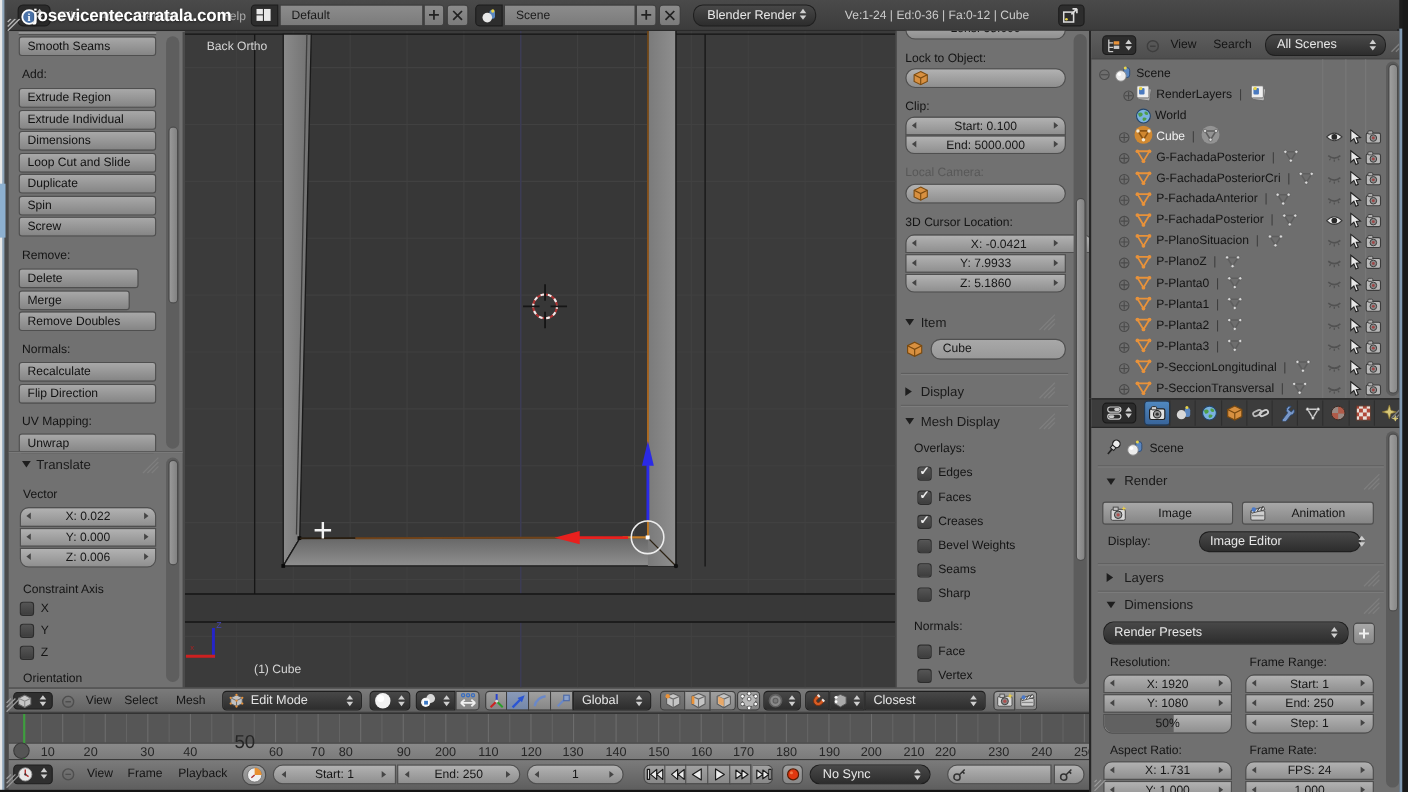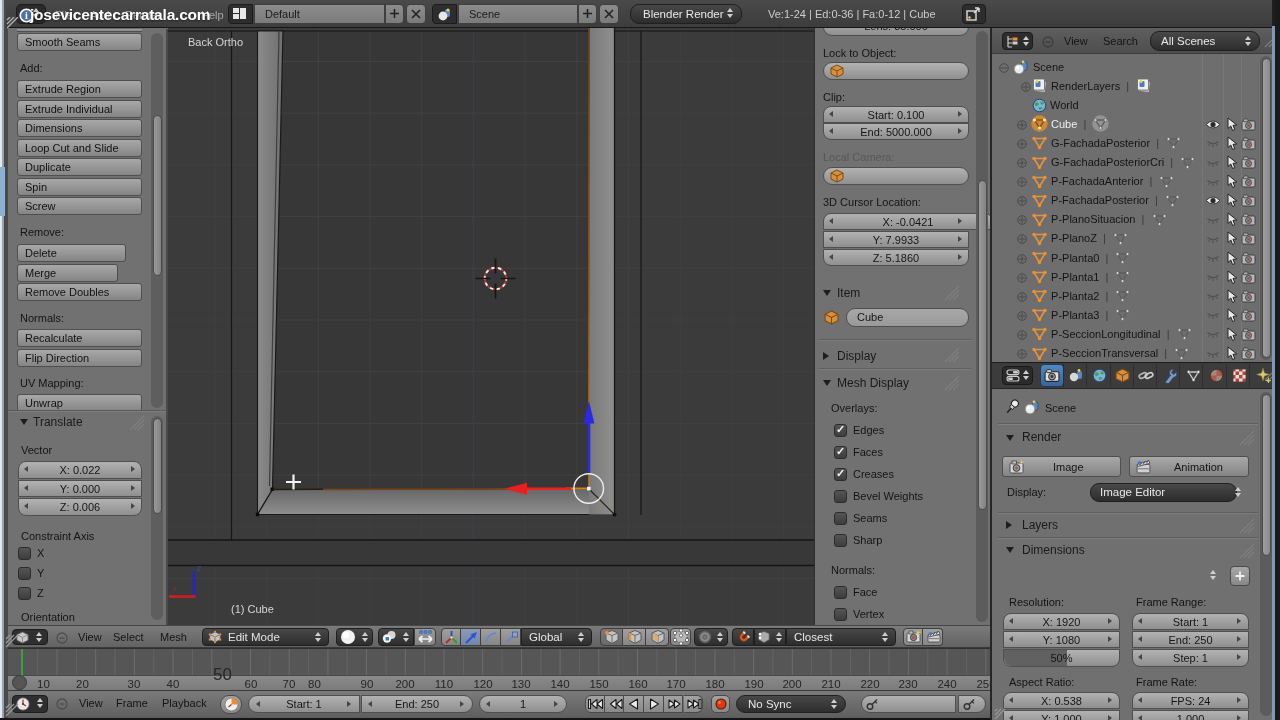--- a/index.html
+++ b/index.html
@@ -528,21 +528,21 @@
     <div class="ab" style="left:455px;top:28.5px;width:40px;text-align:center;font-size:11.5px;color:#262626">120</div>
     <div class="ab" style="left:493px;top:28.5px;width:40px;text-align:center;font-size:11.5px;color:#262626">130</div>
     <div class="ab" style="left:532px;top:28.5px;width:40px;text-align:center;font-size:11.5px;color:#262626">140</div>
     <div class="ab" style="left:571px;top:28.5px;width:40px;text-align:center;font-size:11.5px;color:#262626">150</div>
     <div class="ab" style="left:610px;top:28.5px;width:40px;text-align:center;font-size:11.5px;color:#262626">160</div>
     <div class="ab" style="left:648px;top:28.5px;width:40px;text-align:center;font-size:11.5px;color:#262626">170</div>
     <div class="ab" style="left:687px;top:28.5px;width:40px;text-align:center;font-size:11.5px;color:#262626">180</div>
     <div class="ab" style="left:726px;top:28.5px;width:40px;text-align:center;font-size:11.5px;color:#262626">190</div>
     <div class="ab" style="left:764px;top:28.5px;width:40px;text-align:center;font-size:11.5px;color:#262626">200</div>
     <div class="ab" style="left:803px;top:28.5px;width:40px;text-align:center;font-size:11.5px;color:#262626">210</div>
-    <div class="ab" style="left:842px;top:28.5px;width:40px;text-align:center;font-size:11.5px;color:#262626">220</div>
+    <div class="ab" style="left:842px;top:28.5px;width:40px;text-align:left;font-size:11.5px;color:#262626">220</div>
     <div class="ab" style="left:880px;top:28.5px;width:40px;text-align:center;font-size:11.5px;color:#262626">230</div>
     <div class="ab" style="left:919px;top:28.5px;width:40px;text-align:center;font-size:11.5px;color:#262626">240</div>
     <div class="ab" style="left:958px;top:28.5px;width:40px;text-align:center;font-size:11.5px;color:#262626">250</div>
 <div class="ab" style="left:12.5px;top:0;width:2.2px;height:42px;background:#3f9e3f"></div>
 <div class="ab" style="left:4px;top:26px;width:15px;height:15px;background:#555555;border:1px solid #3a3a3a;border-radius:50%"></div>
 </div>
 <div class="ab" style="left:8px;top:690px;width:982px;height:28px;background:linear-gradient(#7b7b7b,#5e5e5e);border-top:1px solid #3a3a3a"></div>
 <div class="ab" style="left:0;top:718px;width:990px;height:2px;background:#141414"></div>
 <div class="ab" style="left:12px;top:695px;width:36px;height:18px;background:#2f2f2f;border:1px solid #1e1e1e;border-radius:4px"></div>
 <svg class="ab" style="left:16px;top:697px" width="14" height="14">
@@ -1235,20 +1235,21 @@
       <path d="M2 16 L16 2 M6 16 L16 6 M10 16 L16 10" stroke="#7e7e7e" stroke-width="1.2" fill="none"></path>
     </svg>
 <div class="sep" style="left:6px;top:175px;width:260px"></div>
 <div class="ab" style="left:14px;top:185px">
       <span class="tri-d"></span>
     </div>
 <div class="ab ph" style="left:30px;top:181px">Dimensions</div>
 <svg class="grip" style="left:246px;top:180px" viewBox="0 0 18 18">
       <path d="M2 16 L16 2 M6 16 L16 6 M10 16 L16 10" stroke="#7e7e7e" stroke-width="1.2" fill="none"></path>
     </svg>
+<div class="dk" style="left:11px;top:203px;width:223px;height:21px;border-radius:9px;line-height:19px;padding-left:9px">Render Presets</div>
 <div class="ua ua" style="left:218px;top:208px"></div>
     <div class="da da" style="left:218px;top:214px"></div>
 <div class="ab" style="left:238px;top:204px;width:20px;height:20px;background:linear-gradient(#a8a8a8,#888);border:1px solid #4a4a4a;border-radius:4px"></div>
 <svg class="ab" style="left:242px;top:208px" width="12" height="12" viewBox="0 0 12 12">
       <path d="M6 1.5 V10.5 M1.5 6 H10.5" stroke="#f0f0f0" stroke-width="1.8"></path>
     </svg>
 <div class="ab t11" style="left:17px;top:234px">Resolution:</div>
 <div class="ab t11" style="left:144px;top:234px">Frame Range:</div>
 <div class="fld" style="left:11px;top:250.5px;width:117px;height:17.7px;border-radius:8px 8px 0 0;line-height:17px">X: 1920</div>
     <div class="la" style="left:17px;top:256.0px"></div>
@@ -1261,21 +1262,21 @@
     <div class="la" style="left:146px;top:256.0px"></div>
     <div class="ra" style="left:245px;top:256.0px"></div>
     <div class="fld" style="left:140px;top:268.7px;width:117px;height:17.7px;border-radius:0;line-height:17px">End: 250</div>
     <div class="la" style="left:146px;top:274.2px"></div>
     <div class="ra" style="left:245px;top:274.2px"></div>
     <div class="fld" style="left:140px;top:286.9px;width:117px;height:17.7px;border-radius:0 0 8px 8px;line-height:17px">Step: 1</div>
     <div class="la" style="left:146px;top:292.4px"></div>
     <div class="ra" style="left:245px;top:292.4px"></div>
 <div class="ab t11" style="left:17px;top:314px">Aspect Ratio:</div>
 <div class="ab t11" style="left:144px;top:314px">Frame Rate:</div>
-<div class="fld" style="left:11px;top:329.5px;width:117px;height:17.7px;border-radius:8px 8px 0 0;line-height:17px">X: 0.538</div>
+<div class="fld" style="left:11px;top:329.5px;width:117px;height:17.7px;border-radius:8px 8px 0 0;line-height:17px">X: 1.731</div>
     <div class="la" style="left:17px;top:335.0px"></div>
     <div class="ra" style="left:116px;top:335.0px"></div>
     <div class="fld" style="left:11px;top:347.7px;width:117px;height:17.7px;border-radius:0 0 8px 8px;line-height:17px">Y: 1.000</div>
     <div class="la" style="left:17px;top:353.2px"></div>
     <div class="ra" style="left:116px;top:353.2px"></div>
 <div class="fld" style="left:140px;top:329.5px;width:117px;height:17.7px;border-radius:8px 8px 0 0;line-height:17px">FPS: 24</div>
     <div class="la" style="left:146px;top:335.0px"></div>
     <div class="ra" style="left:245px;top:335.0px"></div>
     <div class="fld" style="left:140px;top:347.7px;width:117px;height:17.7px;border-radius:0 0 8px 8px;line-height:17px">1.000</div>
     <div class="la" style="left:146px;top:353.2px"></div>

